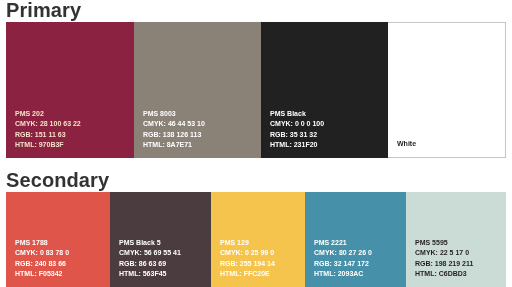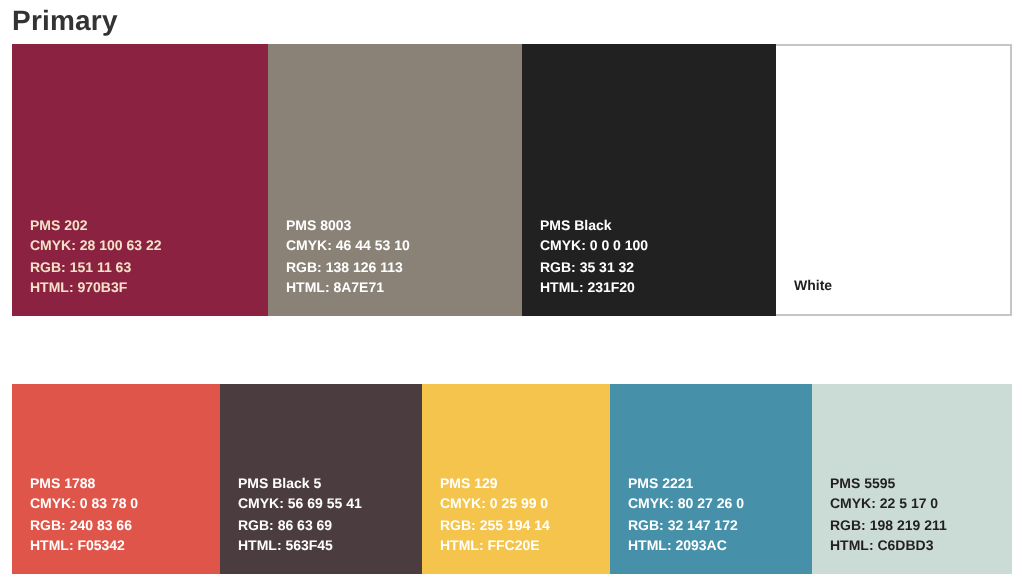--- a/index.html
+++ b/index.html
@@ -14,21 +14,21 @@
 
   .page {
     position: relative;
     width: 512px;
     height: 287px;
     background: #ffffff;
   }
 
   
   .section-title {
-    font-size: 14px;
+    font-size: 20px;
     font-weight: bold;
     color: #333333;
     letter-spacing: 0.1px;
     line-height: 16px;
   }
 
   #primary-title  { position: absolute; left: 6px;  top: 2px;   }
   #secondary-title{ position: absolute; left: 6px;  top: 172px; }
 
   
@@ -113,20 +113,21 @@
           <span class="line">CMYK: 0 0 0 100</span>
           <span class="line">RGB: 35 31 32</span>
           <span class="line">HTML: 231F20</span>
         </div>
       </div>
       <div class="swatch is-white" style="width: 118px;">
         <div class="white-label">White</div>
       </div>
     </div>
 
+  <h2 class="section-title" id="secondary-title">Secondary</h2>
 
   <div class="swatch-row" id="secondary-row">
       <div class="swatch" style="width: 104px; background: rgb(223, 85, 73);">
         <div class="swatch-info light-text">
           <span class="line">PMS 1788</span>
           <span class="line">CMYK: 0 83 78 0</span>
           <span class="line">RGB: 240 83 66</span>
           <span class="line">HTML: F05342</span>
         </div>
       </div>

